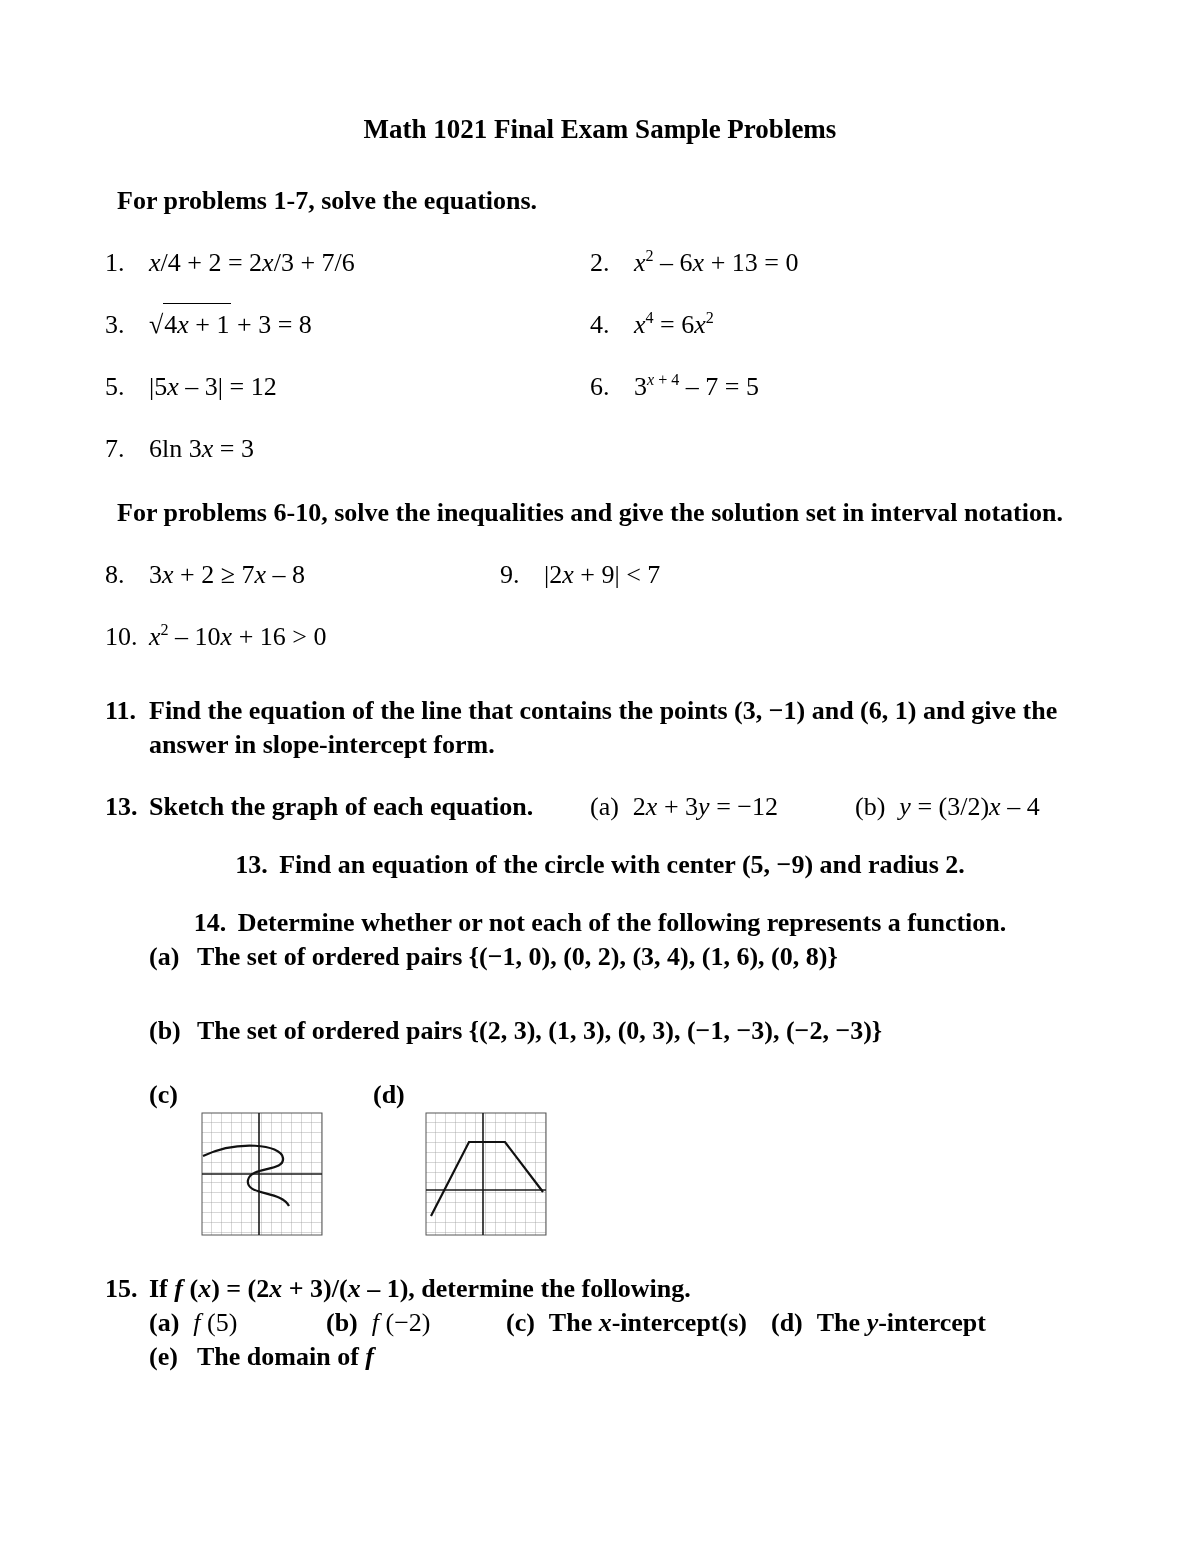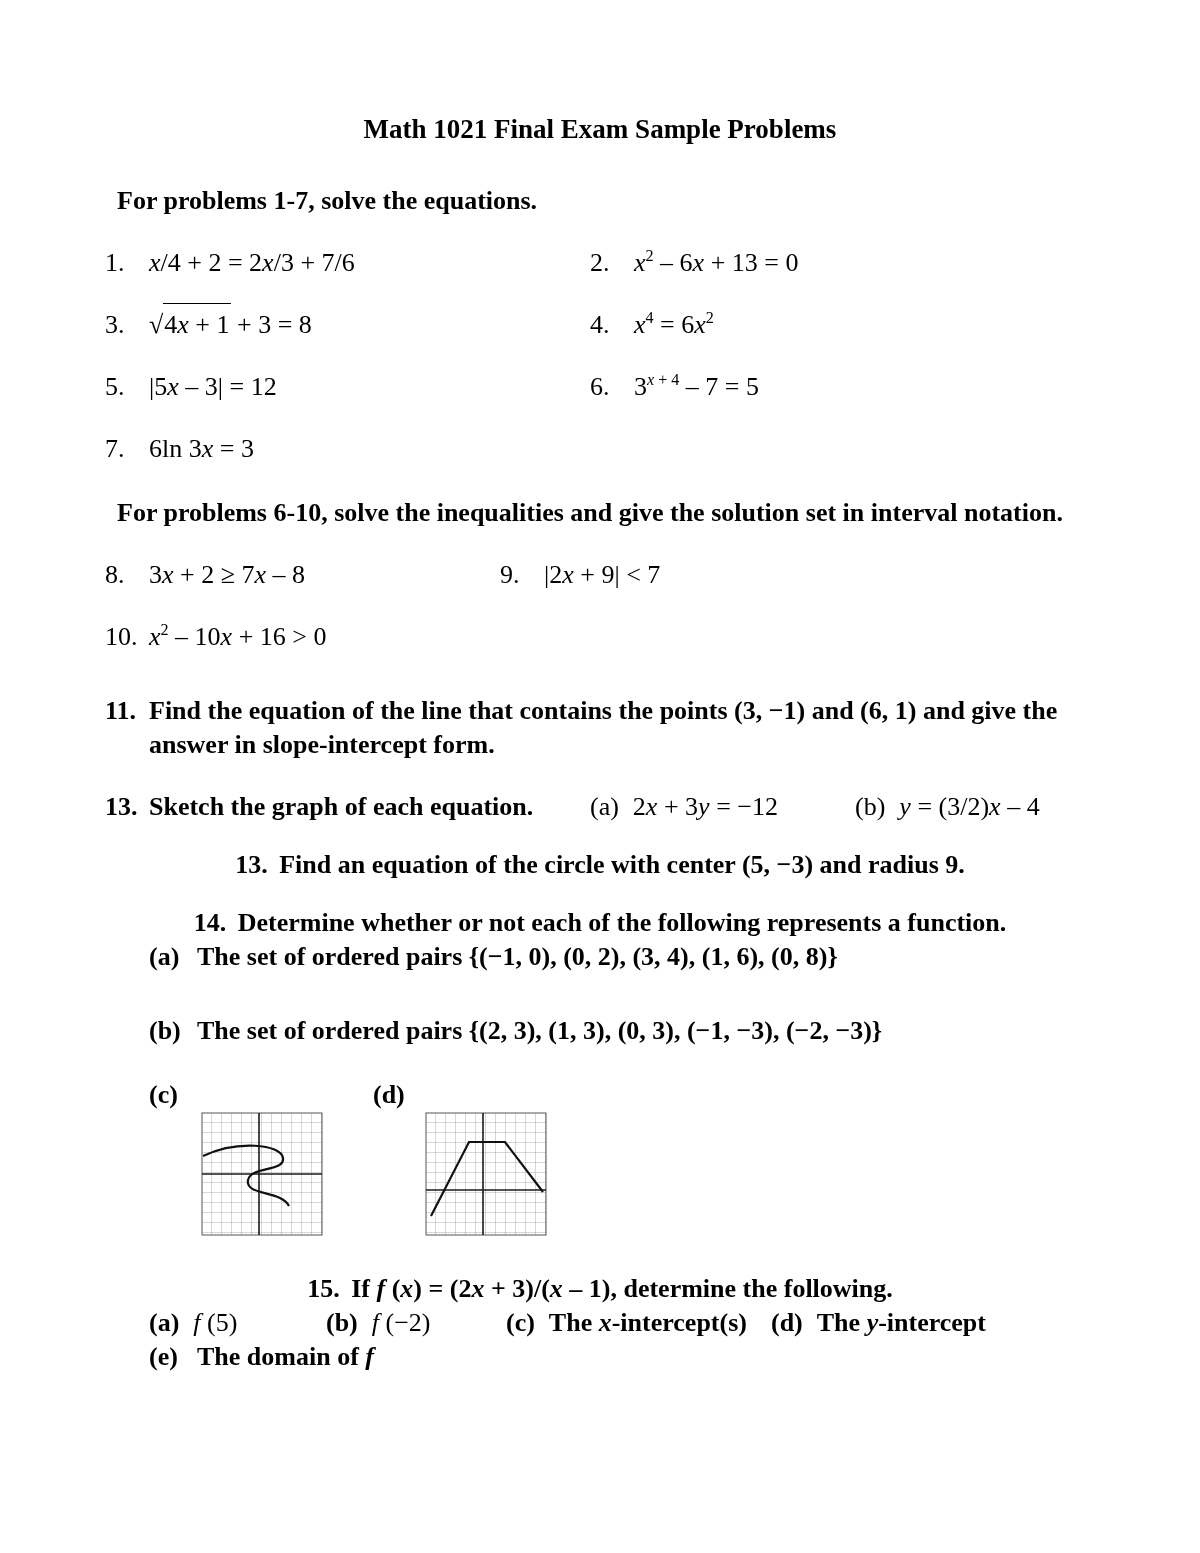--- a/index.html
+++ b/index.html
@@ -27,21 +27,21 @@
   .intro2 { margin-top: 30px; }
   .b { font-weight: bold; }
   .row { display: flex; margin-top: 28px; }
   .prob { display: flex; }
   .num { flex: none; width: 44px; }
   .col485 { flex: none; width: 485px; }
   .col395 { flex: none; width: 395px; }
   .col265 { flex: none; width: 265px; }
   .mt28 { margin-top: 24px; justify-content: center; }
   .mt32 { margin-top: 40px; }
-  .mt36 { margin-top: 36px; justify-content: center; }
+  .mt36 { margin-top: 36px; }
   .expr i { font-style: italic; }
   .expr sup { font-size: 62%; line-height: 0; }
   .vinc { border-top: 1.6px solid #000; padding: 6px 1px; }
   .sub { display: flex; }
   .slabel { flex: none; margin-right: 14px; }
   .subline { display: flex; padding-left: 44px; }
   .alabel { flex: none; width: 48px; }
   .w177 { flex: none; width: 177px; }
   .w180 { flex: none; width: 180px; }
   .w265 { flex: none; width: 265px; }
@@ -134,21 +134,21 @@
         <span class="expr">2<i>x</i> + 3<i>y</i> = −12</span>
       </div>
       <div class="sub">
         <span class="slabel">(b)</span>
         <span class="expr"><i>y</i> = (3/2)<i>x</i> – 4</span>
       </div>
     </div>
 
     <div class="prob mt28">
       <span class="num b">13.</span>
-      <span class="ptext b">Find an equation of the circle with center (5, −3) and radius 9.</span>
+      <span class="ptext b">Find an equation of the circle with center (5, −9) and radius 2.</span>
     </div>
 
     <div class="prob mt28">
       <span class="num b">14.</span>
       <span class="ptext b">Determine whether or not each of the following represents a function.</span>
     </div>
 
     <div class="subline">
       <span class="alabel b">(a)</span>
       <span class="ptext b">The set of ordered pairs {(−1, 0), (0, 2), (3, 4), (1, 6), (0, 8)}</span>

